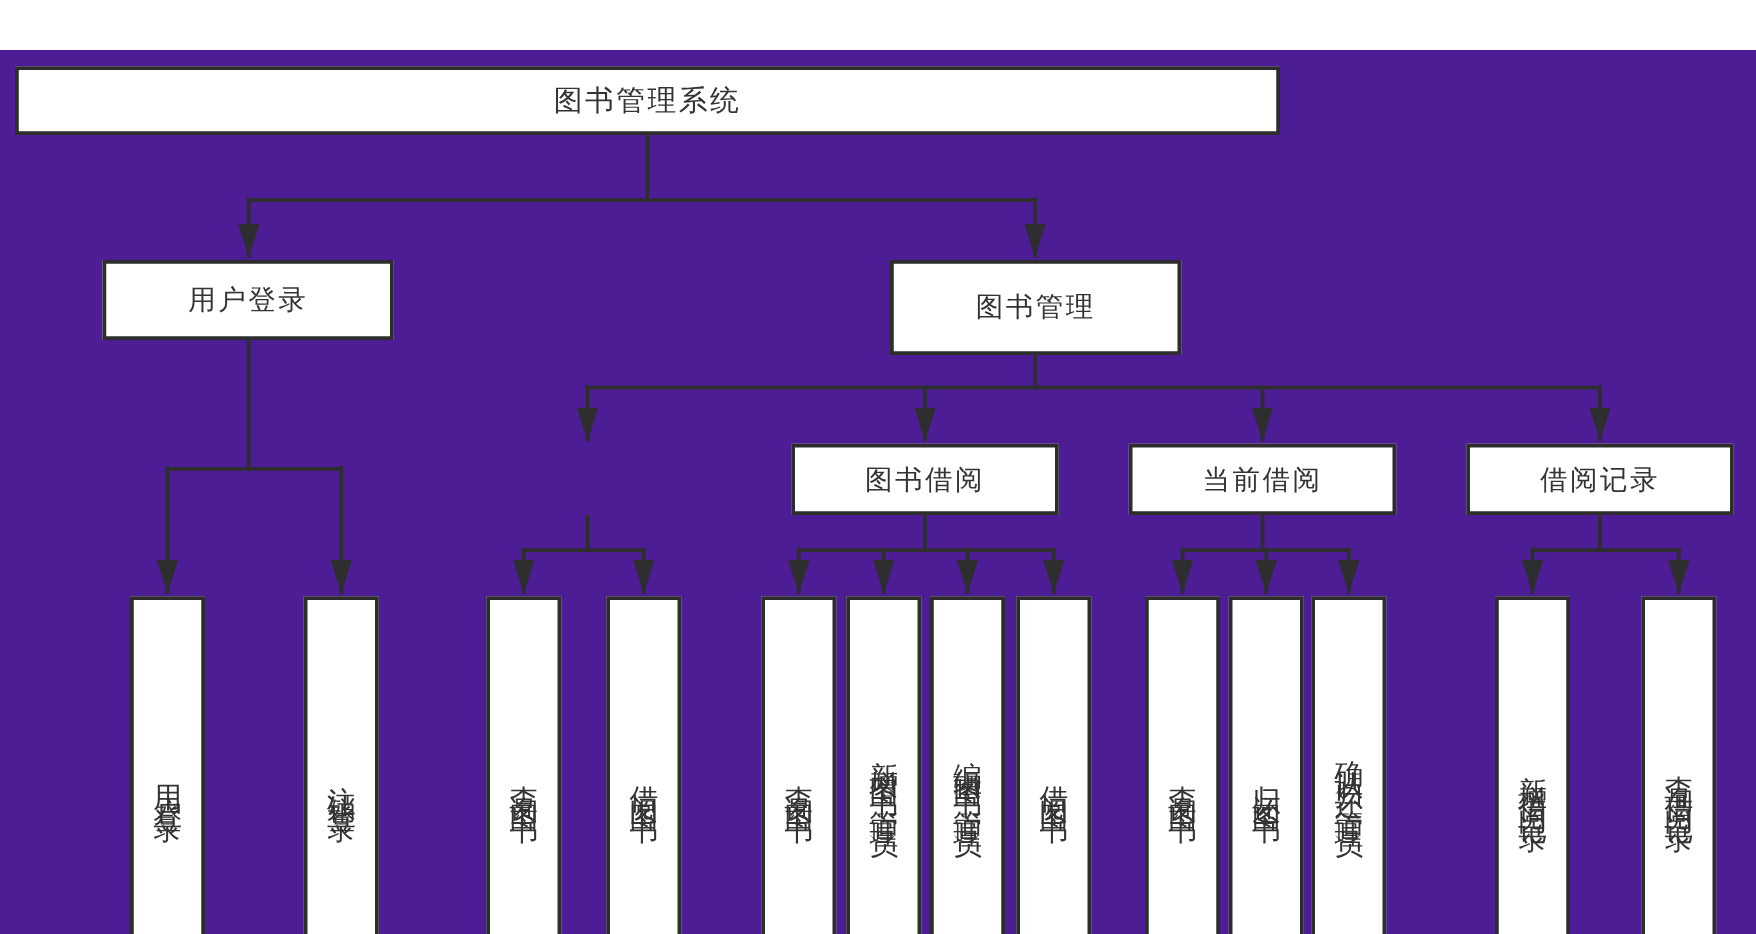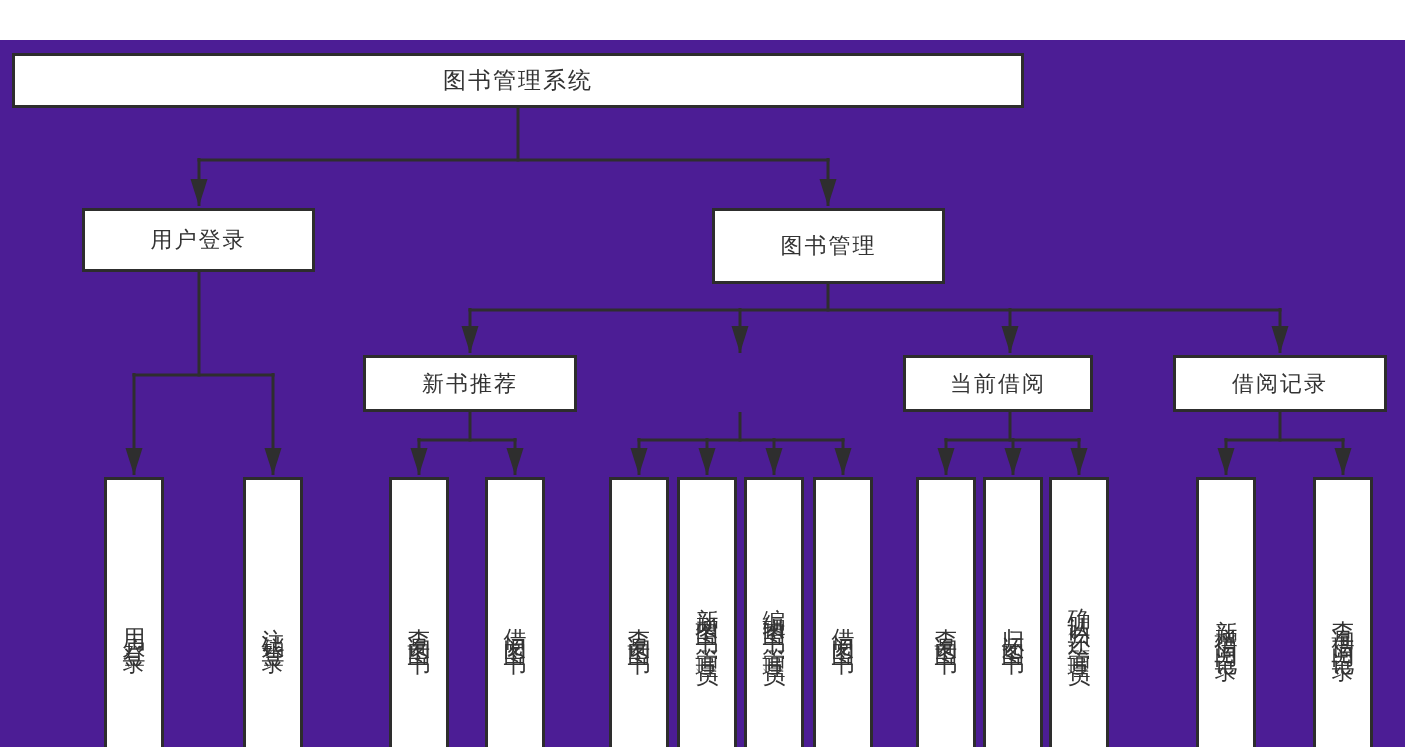--- a/index.html
+++ b/index.html
@@ -116,24 +116,24 @@
     <span class="lbl">图书管理系统</span>
   </div>
 
   <div class="box h-box" style="left:82px;top:168px;width:233px;height:64px">
     <span class="lbl">用户登录</span>
   </div>
   <div class="box h-box" style="left:712px;top:168px;width:233px;height:76px">
     <span class="lbl">图书管理</span>
   </div>
 
-  <div class="box h-box" style="left:363px;top:315px;width:214px;height:57px">
-    <span class="lbl">新书推荐</span>
+  <div class="box h-box" style="left:633px;top:315px;width:214px;height:57px">
+    <span class="lbl">图书借阅</span>
   </div>
-  <div class="box h-box" style="left:903px;top:315px;width:190px;height:57px">
+  <div class="box h-box" style="left:903px;top:315px;width:214px;height:57px">
     <span class="lbl">当前借阅</span>
   </div>
   <div class="box h-box" style="left:1173px;top:315px;width:214px;height:57px">
     <span class="lbl">借阅记录</span>
   </div>
 
   <div class="box leaf-box" style="left:104px;top:437px;width:60px;height:298px">
     <span class="lbl">用户登录</span>
   </div>
   <div class="box leaf-box" style="left:243px;top:437px;width:60px;height:298px">

